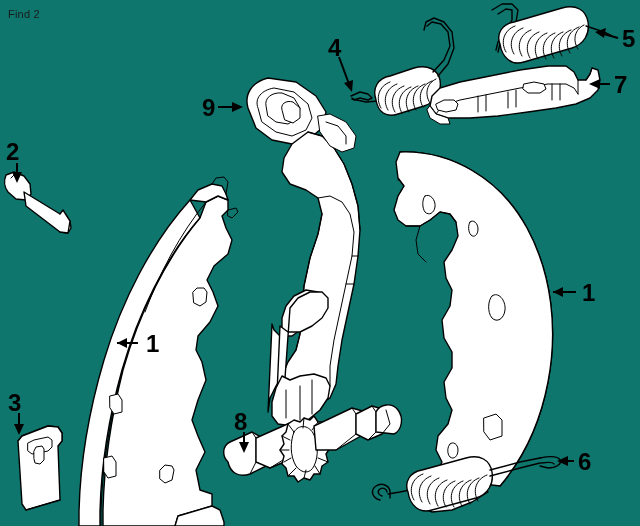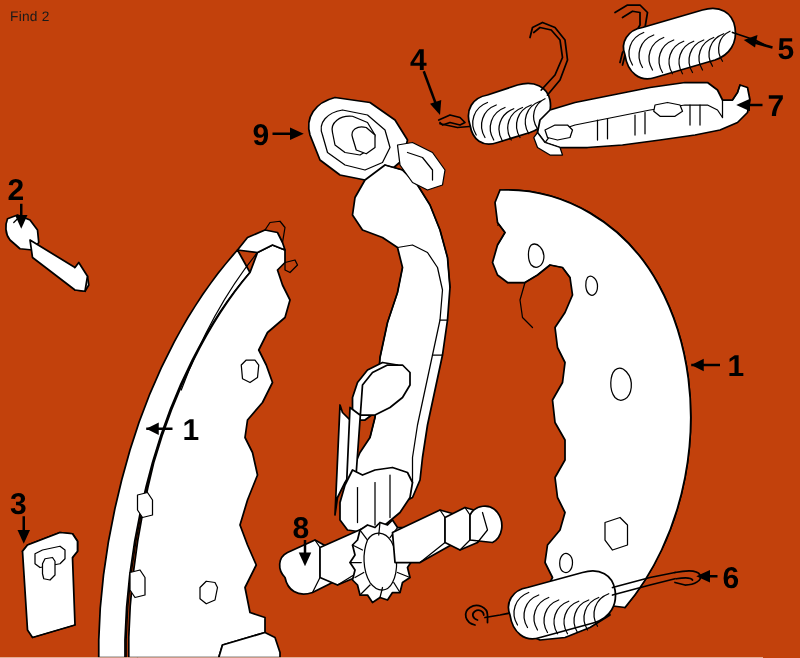--- a/index.html
+++ b/index.html
@@ -7,21 +7,21 @@
     padding: 0;
     background: #ffffff;
   }
   body {
     font-family: "Liberation Sans", sans-serif;
   }
   #page {
     position: relative;
     width: 640px;
     height: 526px;
-    background: #c2410c;
+    background: #0f766e;
     overflow: hidden;
   }
   #find-label {
     position: absolute;
     left: 8px;
     top: 8px;
     font-size: 11px;
     color: #1a1a1a;
     letter-spacing: 0.2px;
     font-family: "Liberation Sans", sans-serif;

